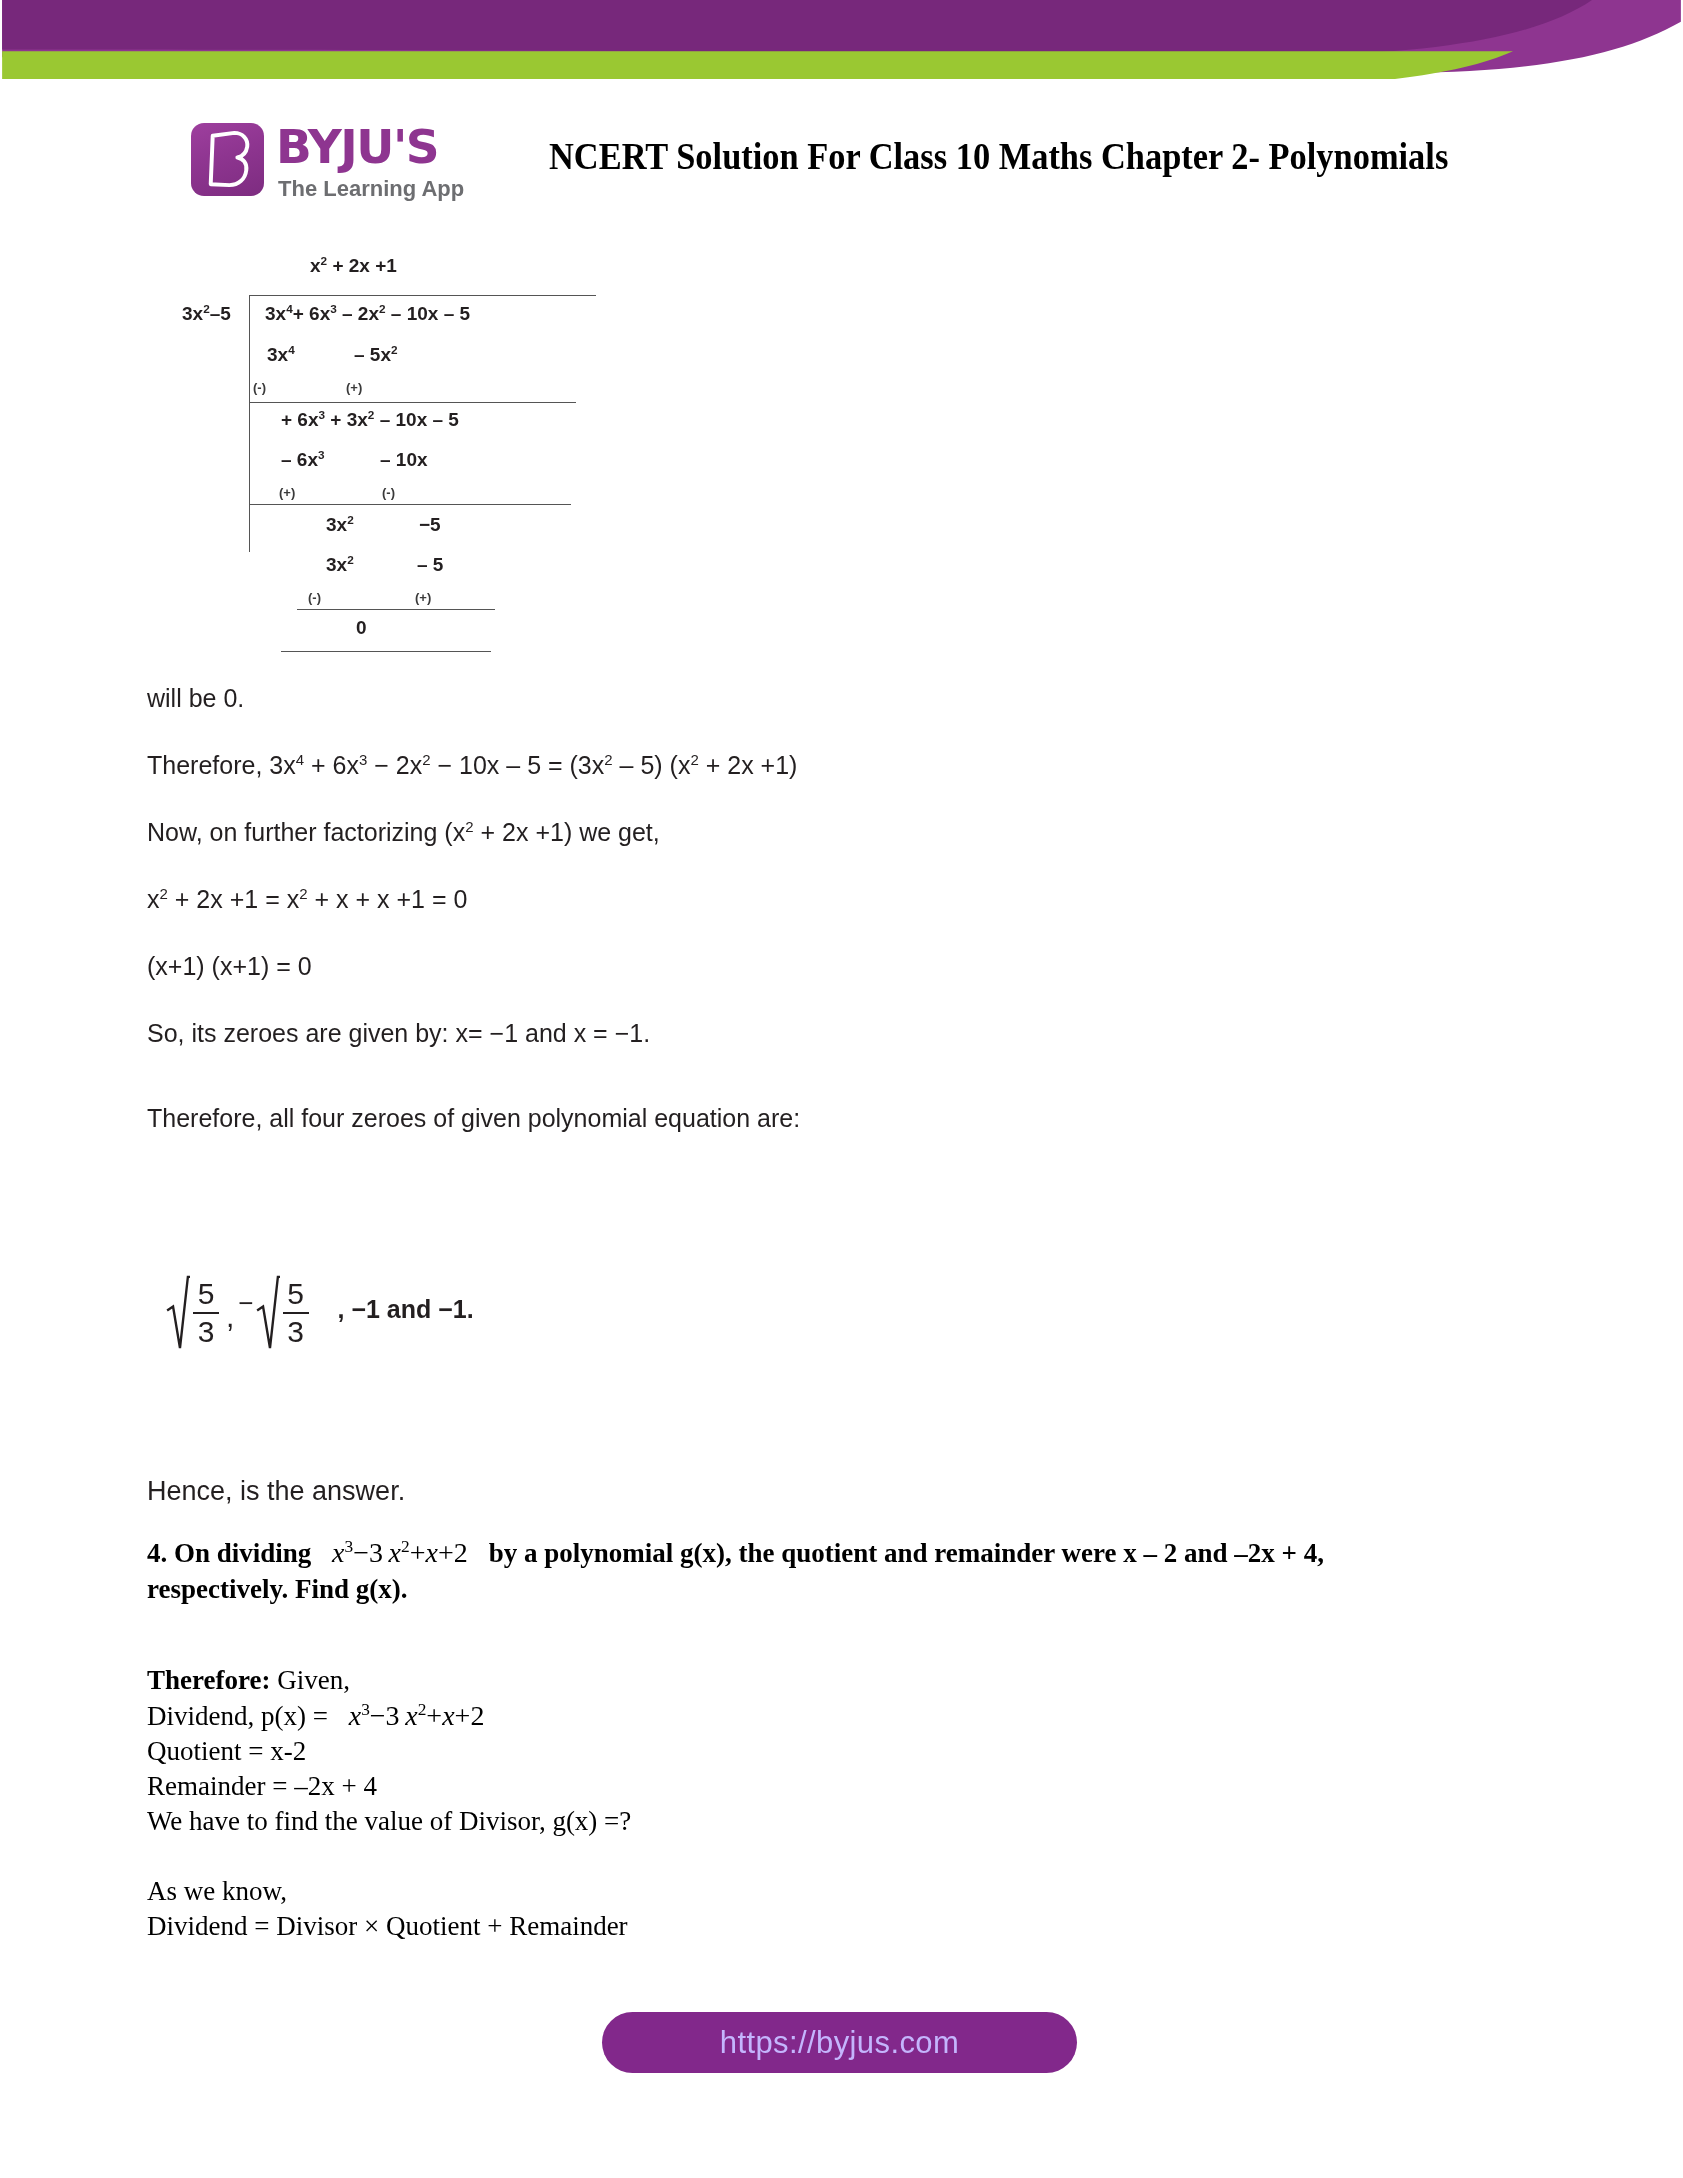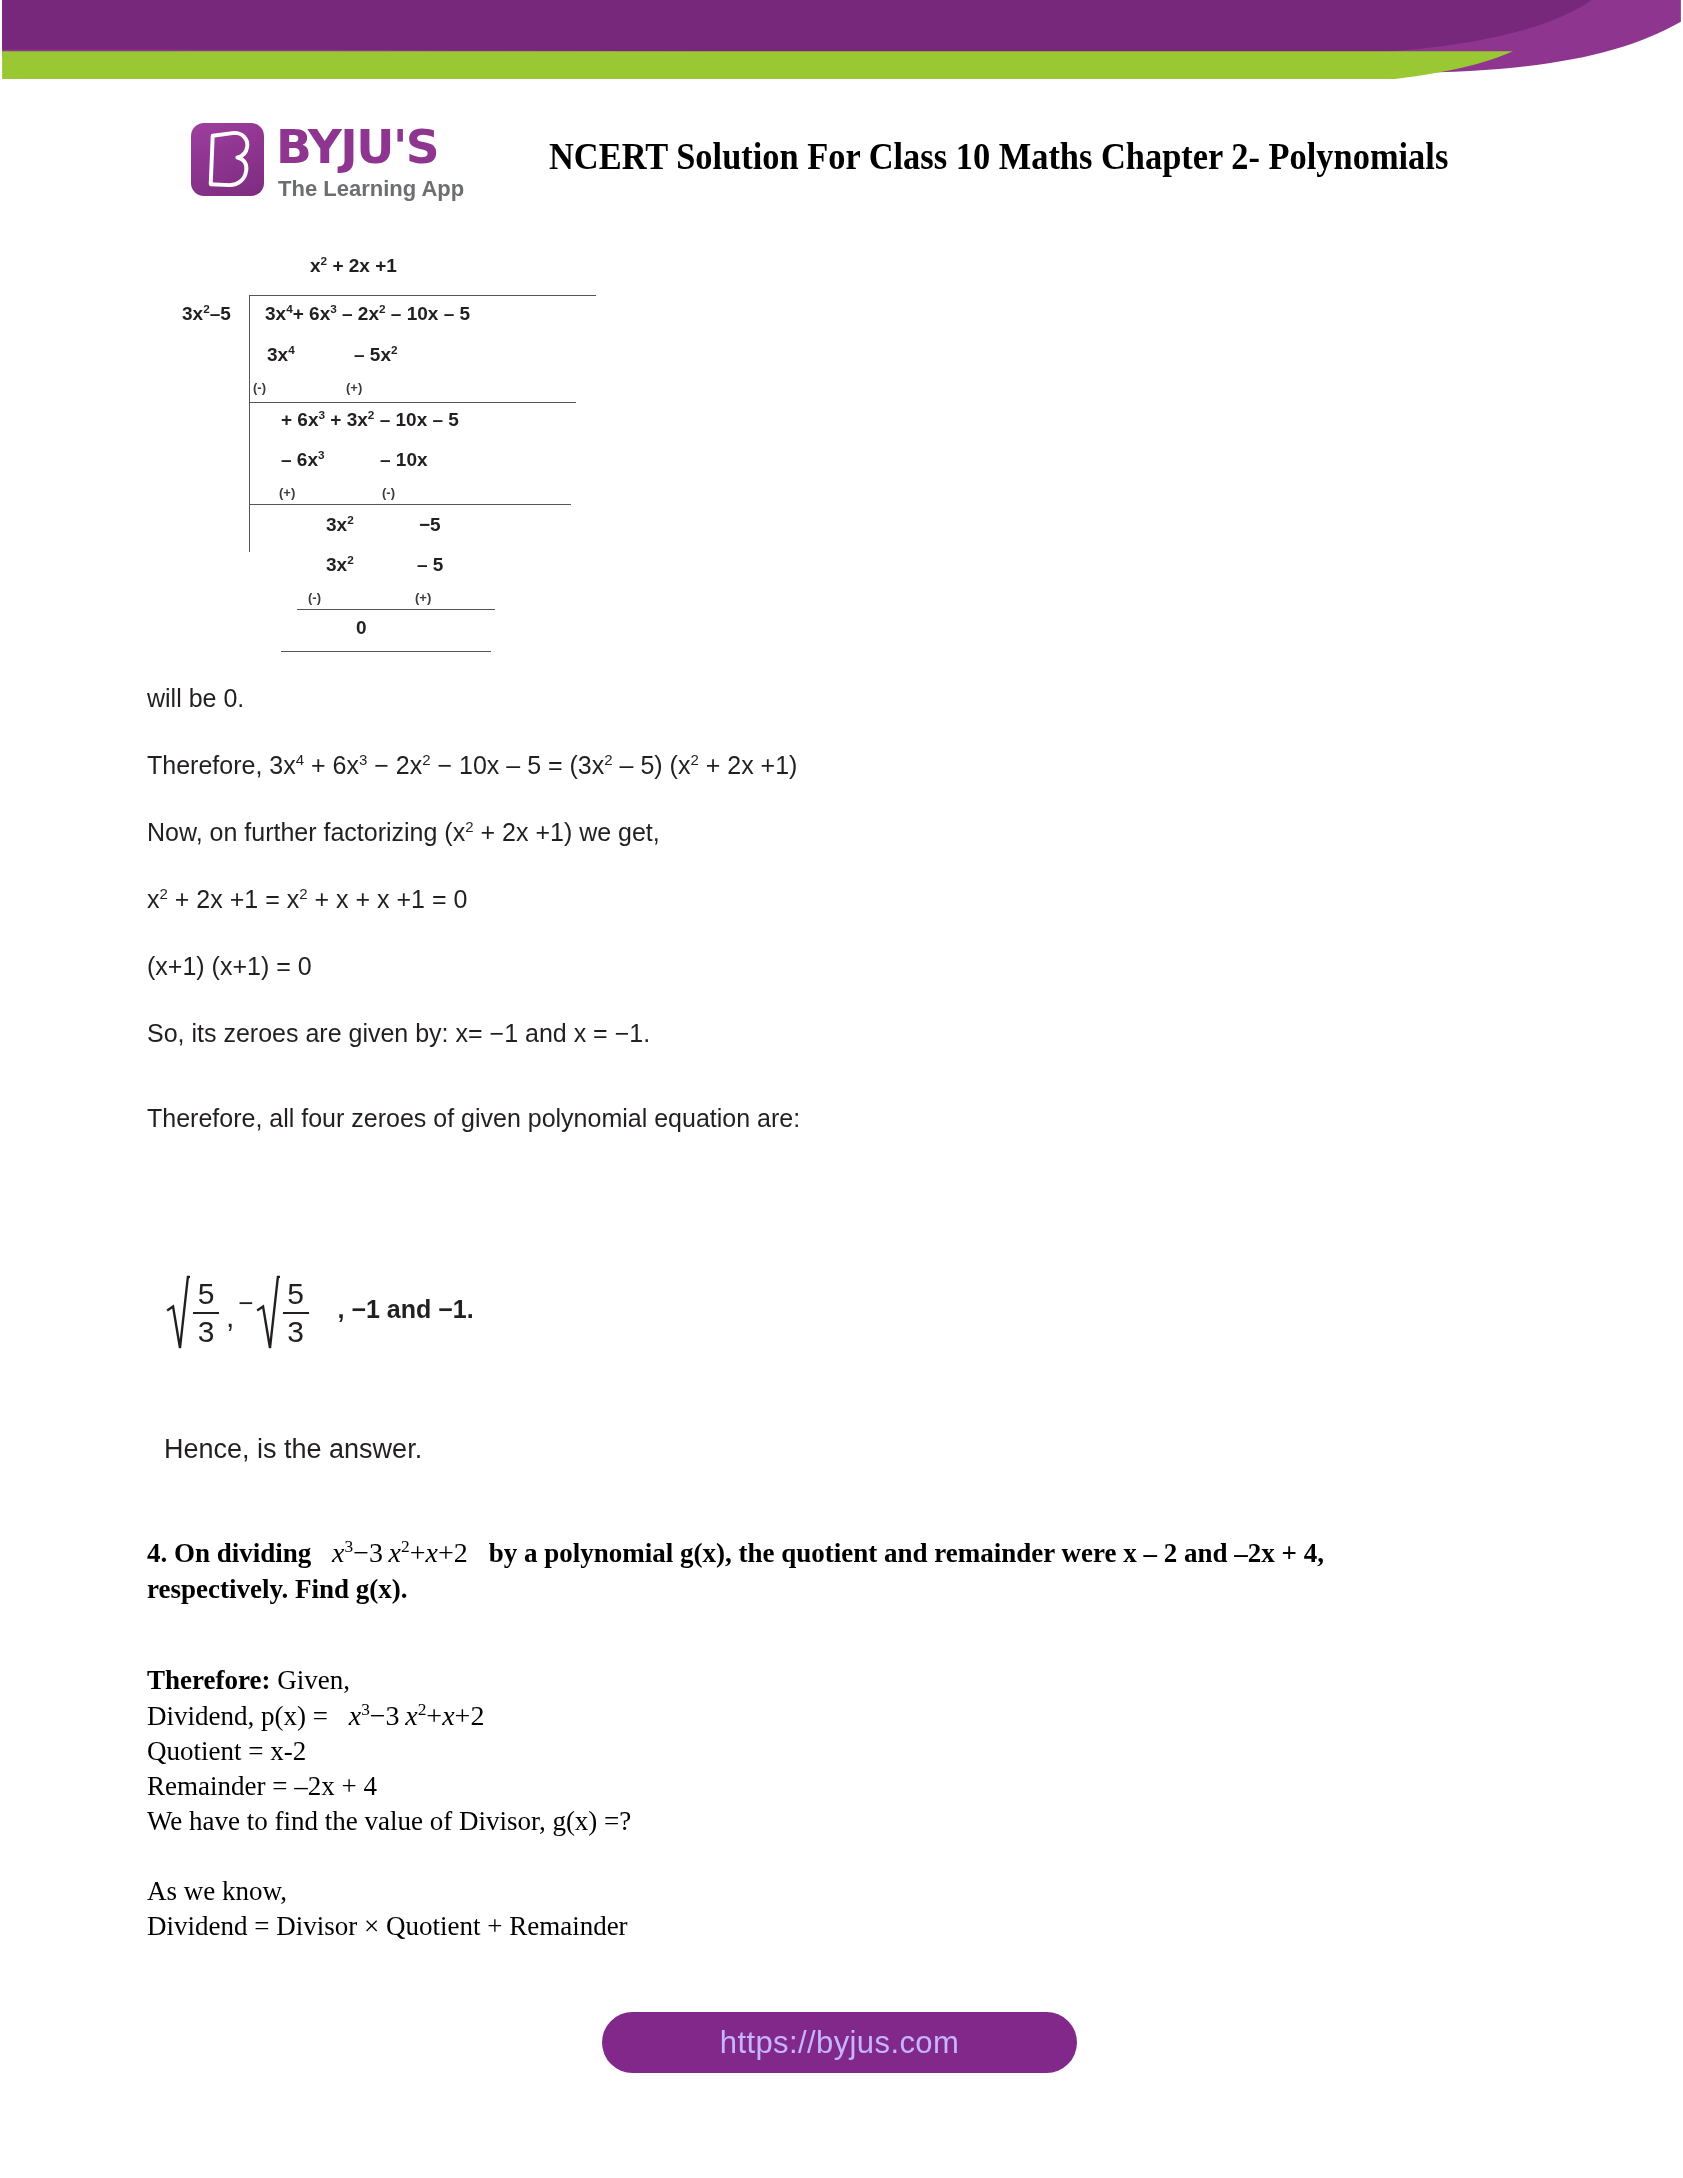--- a/index.html
+++ b/index.html
@@ -163,25 +163,24 @@
     border-top: 2.2px solid #231f20;
     margin: 1px 0;
   }
   .rad-comma { font-size: 30px; align-self: flex-end; padding-bottom: 18px; }
   .rad-minus { font-size: 26px; padding: 0 2px 14px 4px; align-self: center; }
   .rad-tail { font-size: 25px; padding-left: 22px; padding-bottom: 2px; align-self: center; font-weight: bold; }
 
   .hence {
     position: absolute;
     left: 147px;
-    top: 1434px;
+    top: 1476px;
     font-family: "Liberation Sans", sans-serif;
     font-size: 27px;
     color: #231f20;
-    margin-left: 17px;
   }
 
   
   .q4 {
     position: absolute;
     left: 147px;
     top: 1535px;
     width: 1426px;
     font-family: "Liberation Serif", serif;
     font-weight: bold;

